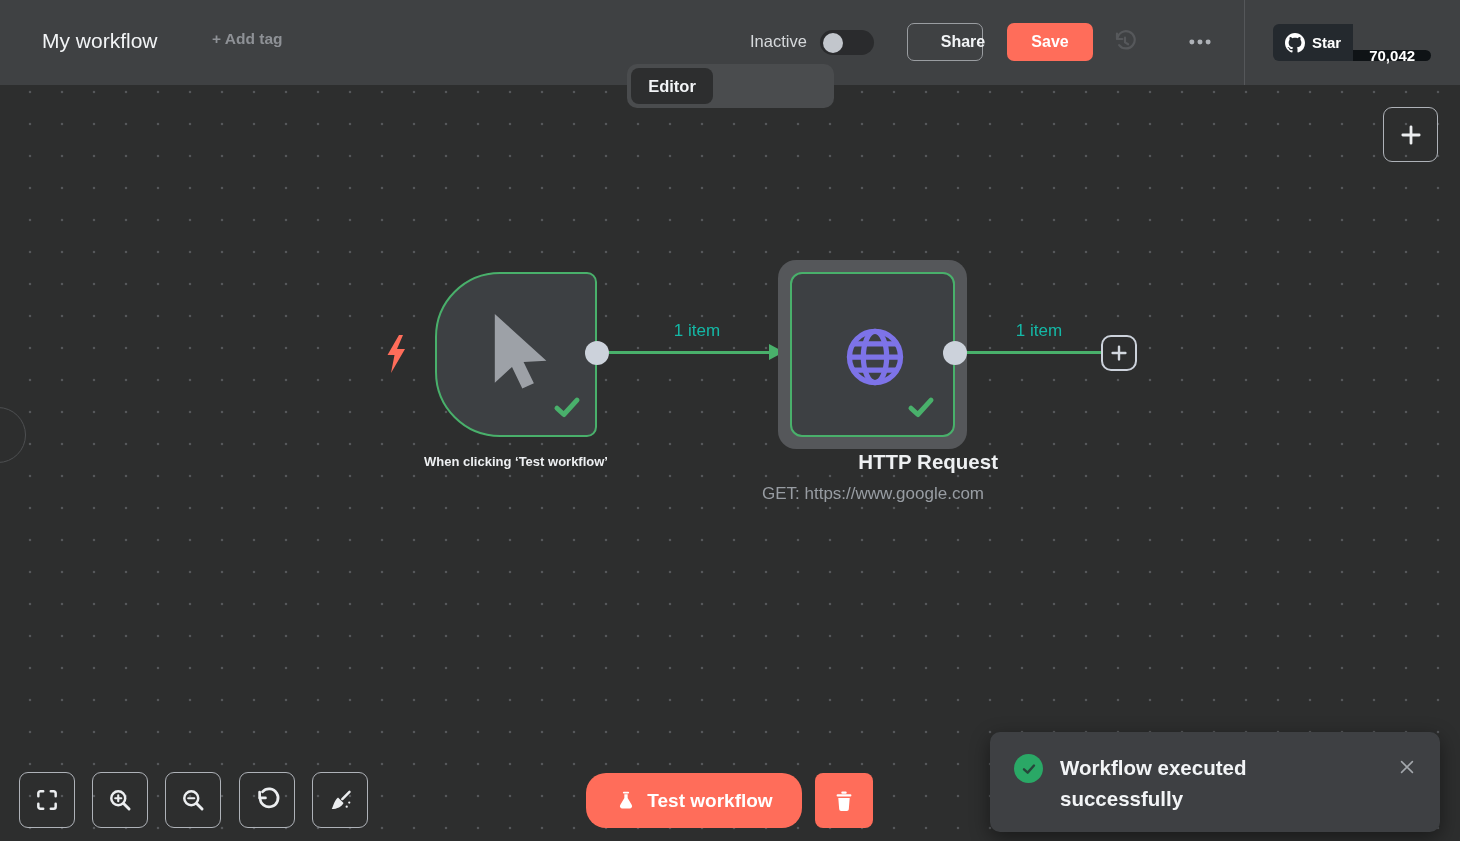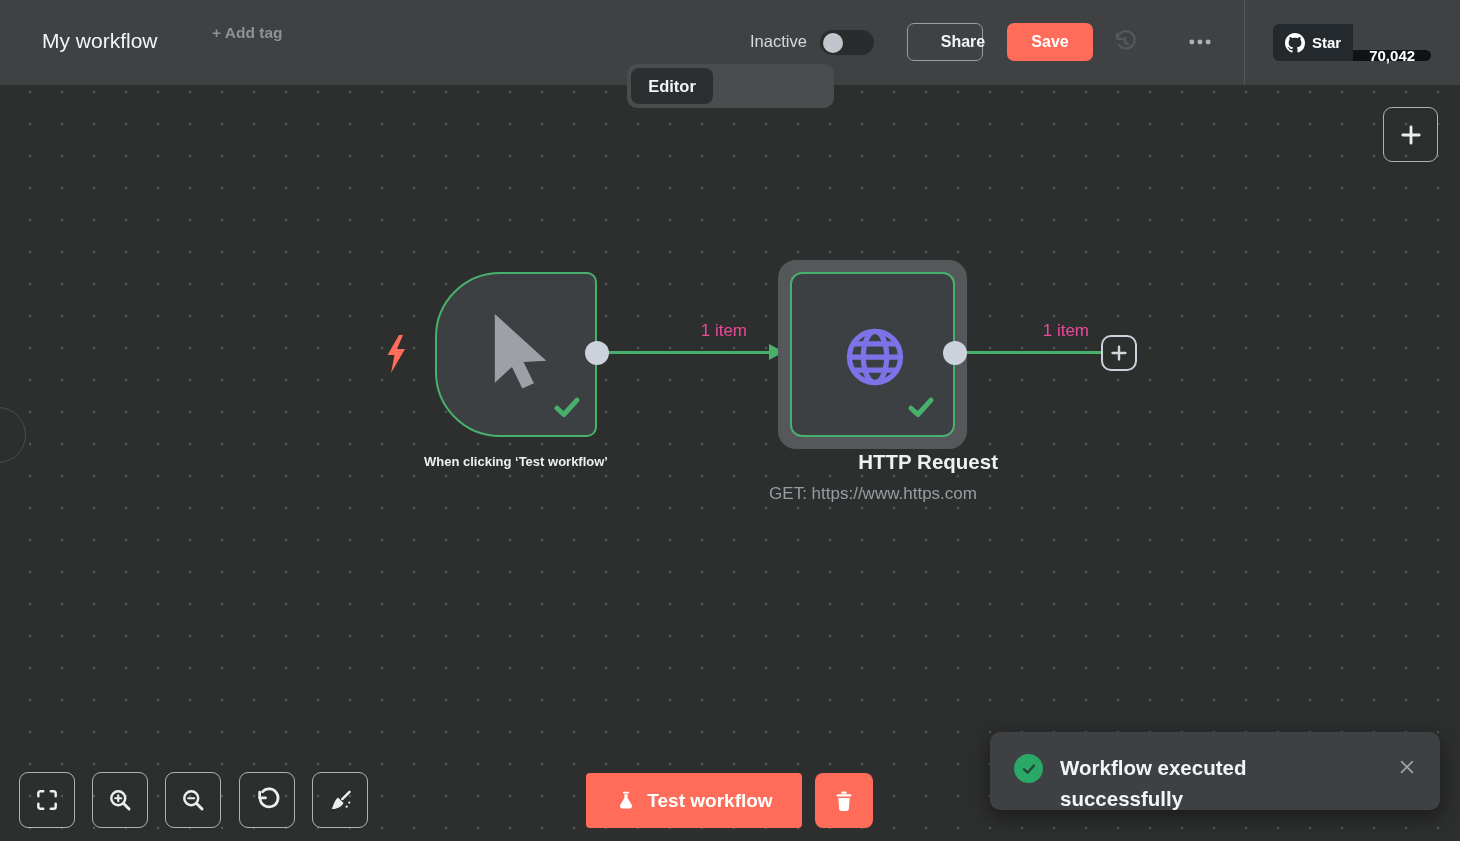--- a/index.html
+++ b/index.html
@@ -9,21 +9,21 @@
     background:#2d2e2e;
     font-family:"Liberation Sans", sans-serif;
     -webkit-font-smoothing:antialiased;
   }
   
   .header {
     position:absolute; left:0; top:0; width:1460px; height:85px;
     background:#3f4143; z-index:5;
   }
   .wf-title { position:absolute; left:42px; top:29px; font-size:21px; color:#f2f4f6; }
-  .add-tag  { position:absolute; left:212px; top:24px; font-size:15.5px; font-weight:bold; color:#8e9196; cursor:pointer; }
+  .add-tag  { position:absolute; left:212px; top:30px; font-size:15.5px; font-weight:bold; color:#8e9196; cursor:pointer; }
   .inactive-label { position:absolute; left:750px; top:32px; font-size:16.5px; color:#d6d9dc; }
   .toggle { position:absolute; left:820px; top:30px; width:54px; height:25px; border-radius:13px; background:#2a2b2d; cursor:pointer; }
   .toggle .knob { position:absolute; left:3px; top:2.5px; width:20px; height:20px; border-radius:50%; background:#c2c6cc; }
   .share-btn {
     position:absolute; left:907px; top:23px; width:76px; height:38px;
     border:1px solid #9a9da1; border-radius:7px; background:transparent;
     color:#f2f4f6; font-weight:bold; font-size:16px; font-family:inherit;
     display:flex; align-items:center; justify-content:center; cursor:pointer;padding-left:36px;
   }
   .save-btn {
@@ -90,21 +90,21 @@
   .out-dot.d2 { left:943px; top:341px; }
   .in-bar { position:absolute; left:786px; top:338px; width:13px; height:30px; background:#ccd2db; border-radius:2px; }
   .conn { position:absolute; height:3px; background:#49b06b; top:351px; }
   .conn.c1 { left:609px; width:168px; }
   .conn.c2 { left:967px; width:136px; }
   .arrowhead {
     position:absolute; left:769px; top:344px; width:0; height:0;
     border-top:8.5px solid transparent; border-bottom:8.5px solid transparent;
     border-left:15px solid #49b06b;
   }
-  .conn-label { position:absolute; top:321px; width:100px; text-align:right; font-size:17px; color:#ec4899; }
+  .conn-label { position:absolute; top:321px; width:100px; text-align:center; font-size:17px; color:#14b8a6; }
   .conn-label.l1 { left:647px; }
   .conn-label.l2 { left:989px; }
   .endpoint-plus {
     position:absolute; left:1101px; top:335px; width:36px; height:36px;
     border:2px solid #ccd2db; border-radius:10px; background:#2d2e2e;
     display:flex; align-items:center; justify-content:center; cursor:pointer;
   }
   
   .node-label1 {
     position:absolute; left:390px; top:446px; width:252px; text-align:center;
@@ -126,32 +126,32 @@
   .add-node-btn { left:1383px; top:107px; width:55px; height:55px; }
   .ctl { width:56px; height:56px; top:772px; }
   .ctl.c-fit  { left:19px;  }
   .ctl.c-zin  { left:92px;  }
   .ctl.c-zout { left:165px; }
   .ctl.c-rst  { left:239px; }
   .ctl.c-tidy { left:312px; }
   
   .test-btn {
     position:absolute; left:586px; top:773px; width:216px; height:55px;
-    background:#ff6d5a; border:none; border-radius:4px; cursor:pointer;
+    background:#ff6d5a; border:none; border-radius:20px; cursor:pointer;
     display:flex; align-items:center; justify-content:center; gap:10px;
     color:#fff; font-weight:bold; font-size:19px; font-family:inherit;
   }
   .trash-btn {
     position:absolute; left:815px; top:773px; width:58px; height:55px;
     background:#ff6d5a; border:none; border-radius:8px; cursor:pointer;
     display:flex; align-items:center; justify-content:center;
   }
   
   .toast {
-    position:absolute; left:990px; top:732px; width:450px; height:78px;
+    position:absolute; left:990px; top:732px; width:450px; height:100px;
     background:#3e4043; border-radius:10px; box-shadow:0 6px 20px rgba(0,0,0,.45);
     z-index:8;
   }
   .toast-badge {
     position:absolute; left:24px; top:22px; width:29px; height:29px; border-radius:50%;
     background:#2aa866; display:flex; align-items:center; justify-content:center;
   }
   .toast-title {
     position:absolute; left:70px; top:20px; width:250px;
     font-size:20.5px; font-weight:bold; color:#f2f4f6; line-height:31px;
@@ -236,21 +236,21 @@
           <line x1="9.5" y1="33" x2="38.5" y2="33"></line>
         </svg>
       </div>
       <svg style="position:absolute; left:112px; top:118px;" width="34" height="30" viewBox="0 0 24 24">
         <path d="M4 13 L9.5 18 L20 6.5" stroke="#49b06b" stroke-width="4" fill="none" stroke-linecap="round" stroke-linejoin="round"></path>
       </svg>
     </div>
   </div>
   <div class="out-dot d2"></div>
   <div class="node-label2">HTTP Request</div>
-  <div class="node-sub2">GET: https://www.https.com</div>
+  <div class="node-sub2">GET: https://www.google.com</div>
 
   <div class="conn c2"></div>
   <div class="conn-label l2">1 item</div>
   <div class="endpoint-plus">
     <svg width="22" height="22" viewBox="0 0 24 24" stroke="#d3d8df" stroke-width="2.6" stroke-linecap="round">
         <path d="M12 5v14 M5 12h14"></path>
       </svg>
   </div>
 
   <div class="sq-btn add-node-btn">

